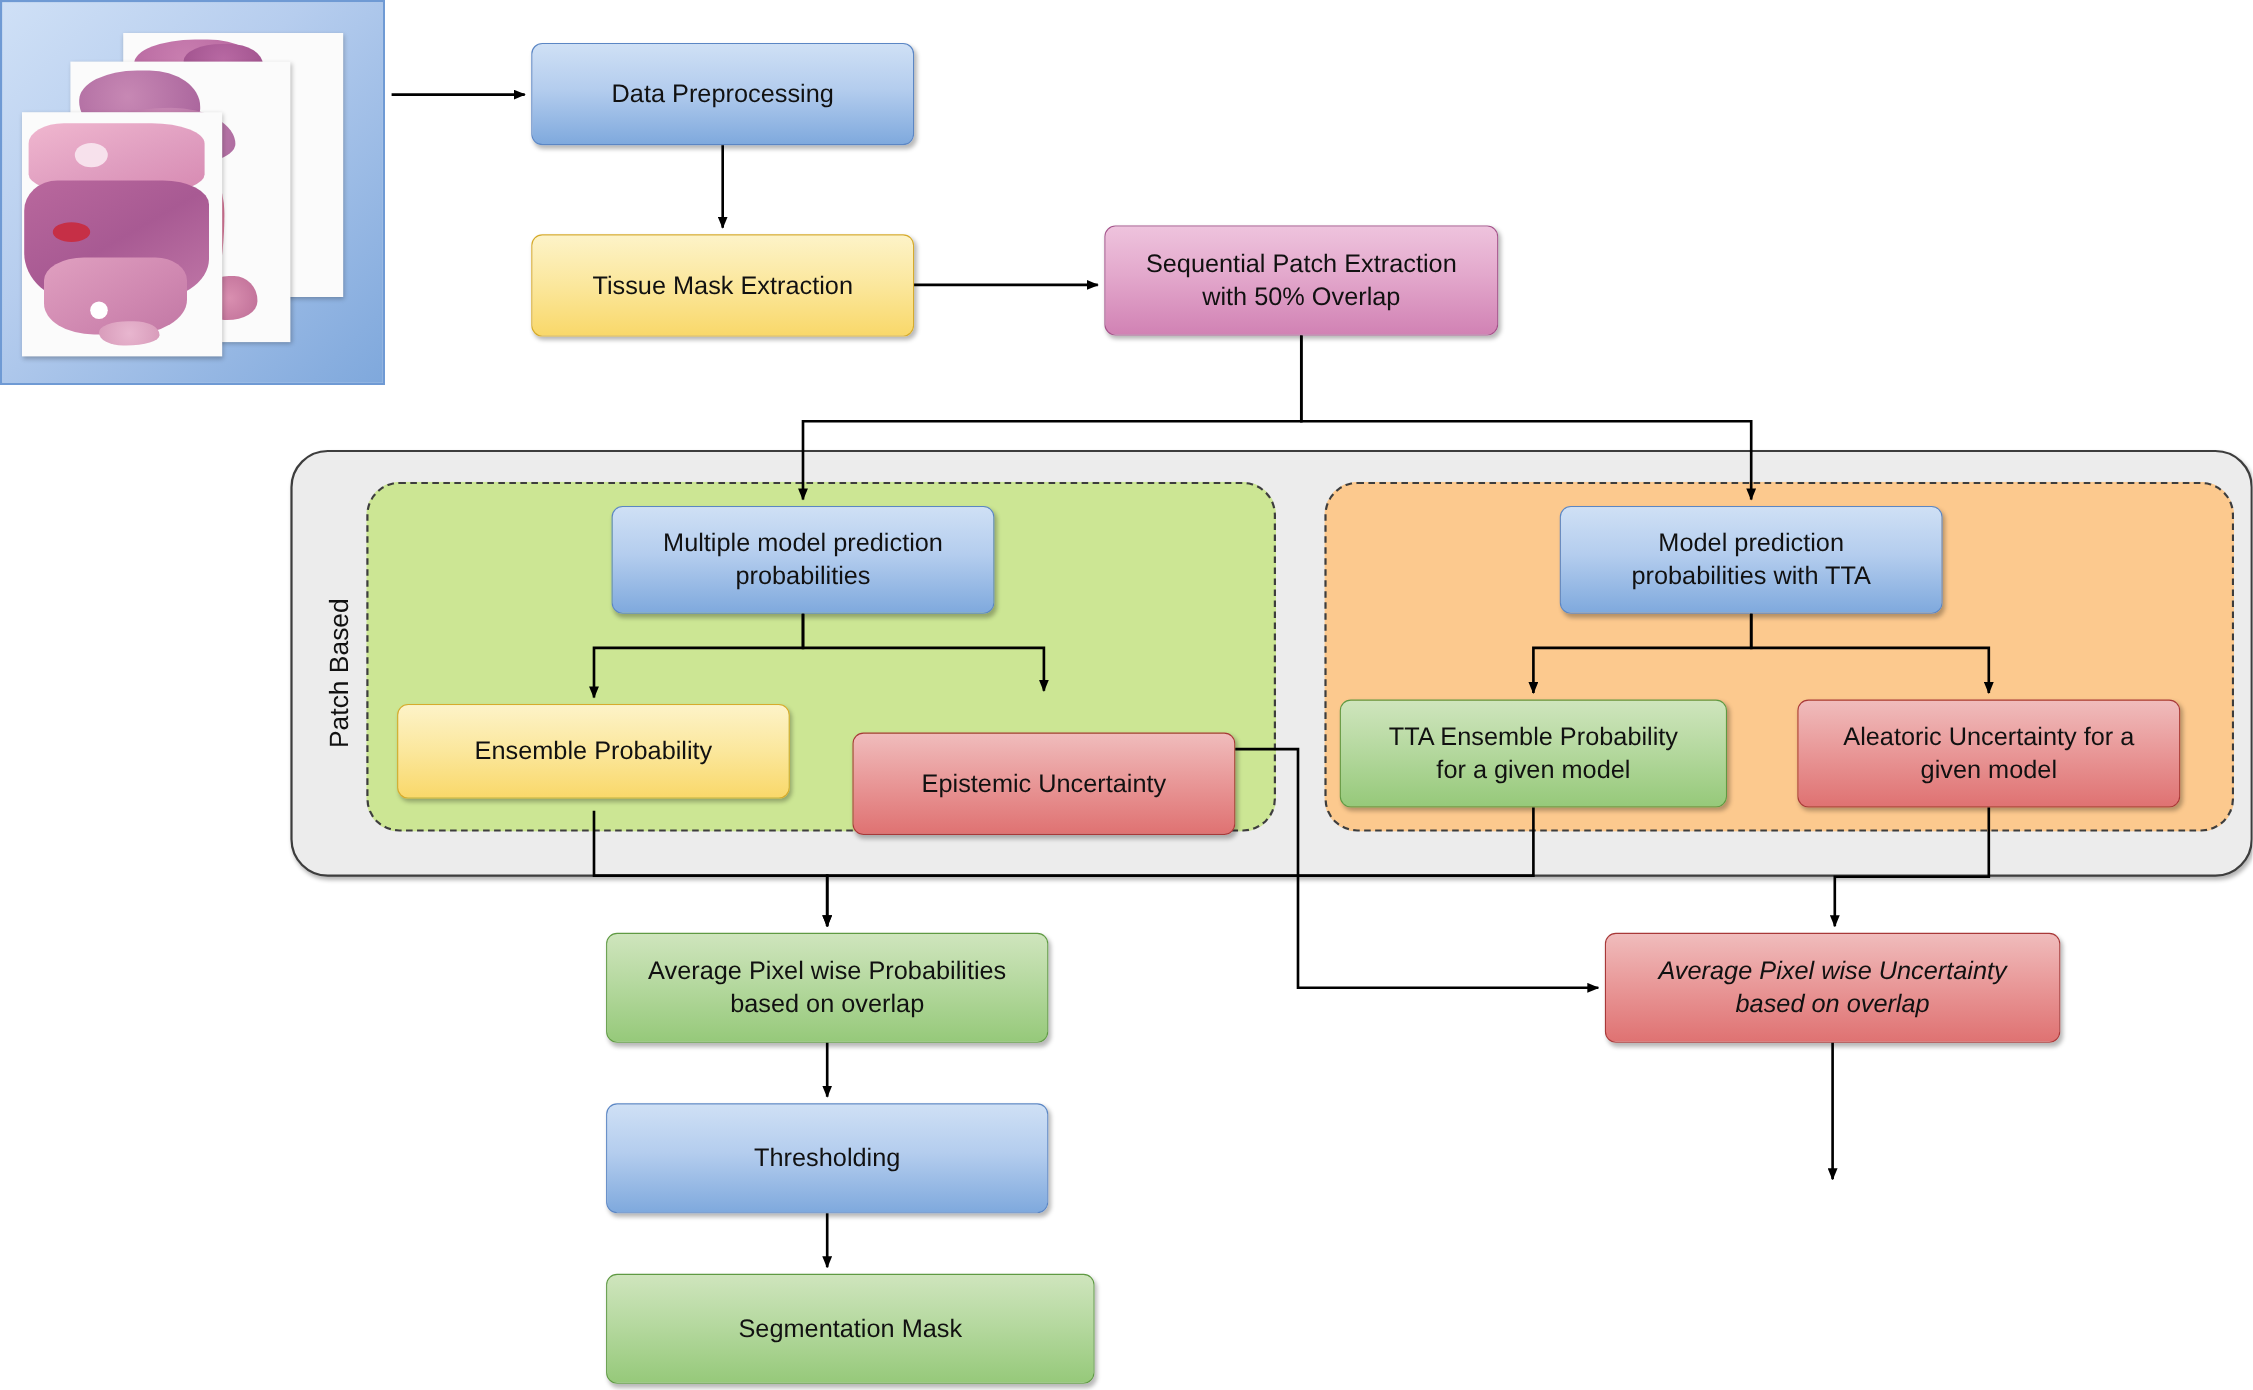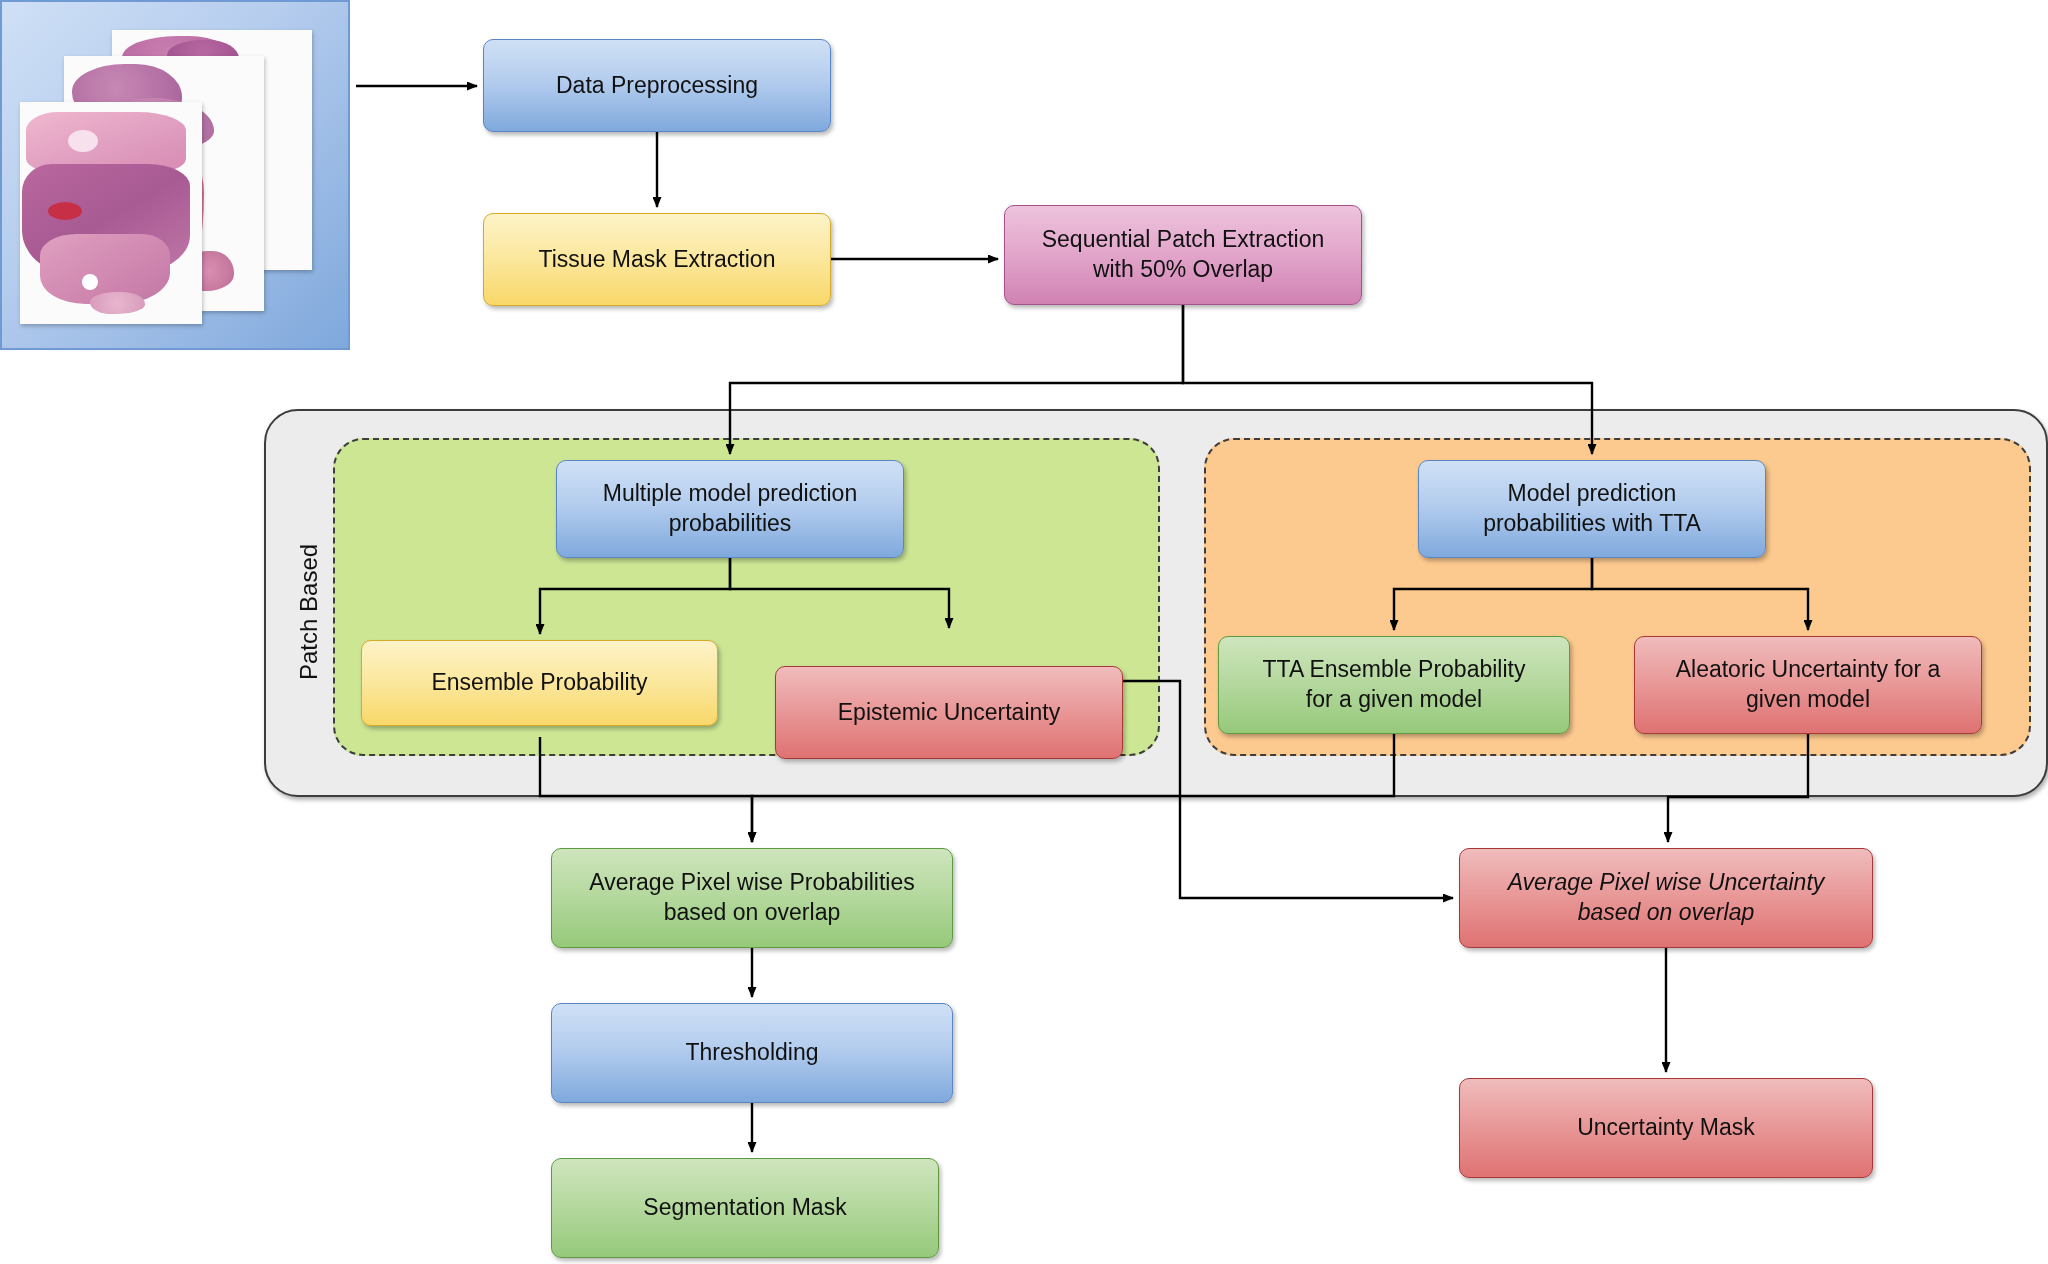--- a/index.html
+++ b/index.html
@@ -150,23 +150,22 @@
 given model</div>
 
   <div class="node n-green" style="left:551px;top:848px;width:402px;height:100px;white-space:pre-line;">Average Pixel wise Probabilities
 based on overlap</div>
 
   <div class="node n-red" style="left:1459px;top:848px;width:414px;height:100px;white-space:pre-line;font-style:italic;">Average Pixel wise Uncertainty
 based on overlap</div>
 
   <div class="node n-blue" style="left:551px;top:1003px;width:402px;height:100px;">Thresholding</div>
 
-  <div class="node n-green" style="left:551px;top:1158px;width:388px;height:100px;">Segmentation Mask</div>
-
-  <div class="node n-red" style="left:1459px;top:1078px;width:414px;height:100px;">Uncertainty Mask</div>
+  <div class="node n-green" style="left:551px;top:1158px;width:444px;height:100px;">Segmentation Mask</div>
+
 
   <svg class="wires" viewBox="0 0 2048 1264">
     <defs>
       <marker id="ah" markerWidth="11" markerHeight="9" refX="10" refY="4.5" orient="auto" markerUnits="userSpaceOnUse">
         <path d="M0,0 L11,4.5 L0,9 z" fill="#000"></path>
       </marker>
     </defs>
     <g stroke="#000" stroke-width="2.4" fill="none" marker-end="url(#ah)">
 
       <path d="M356,86 L477,86"></path>

